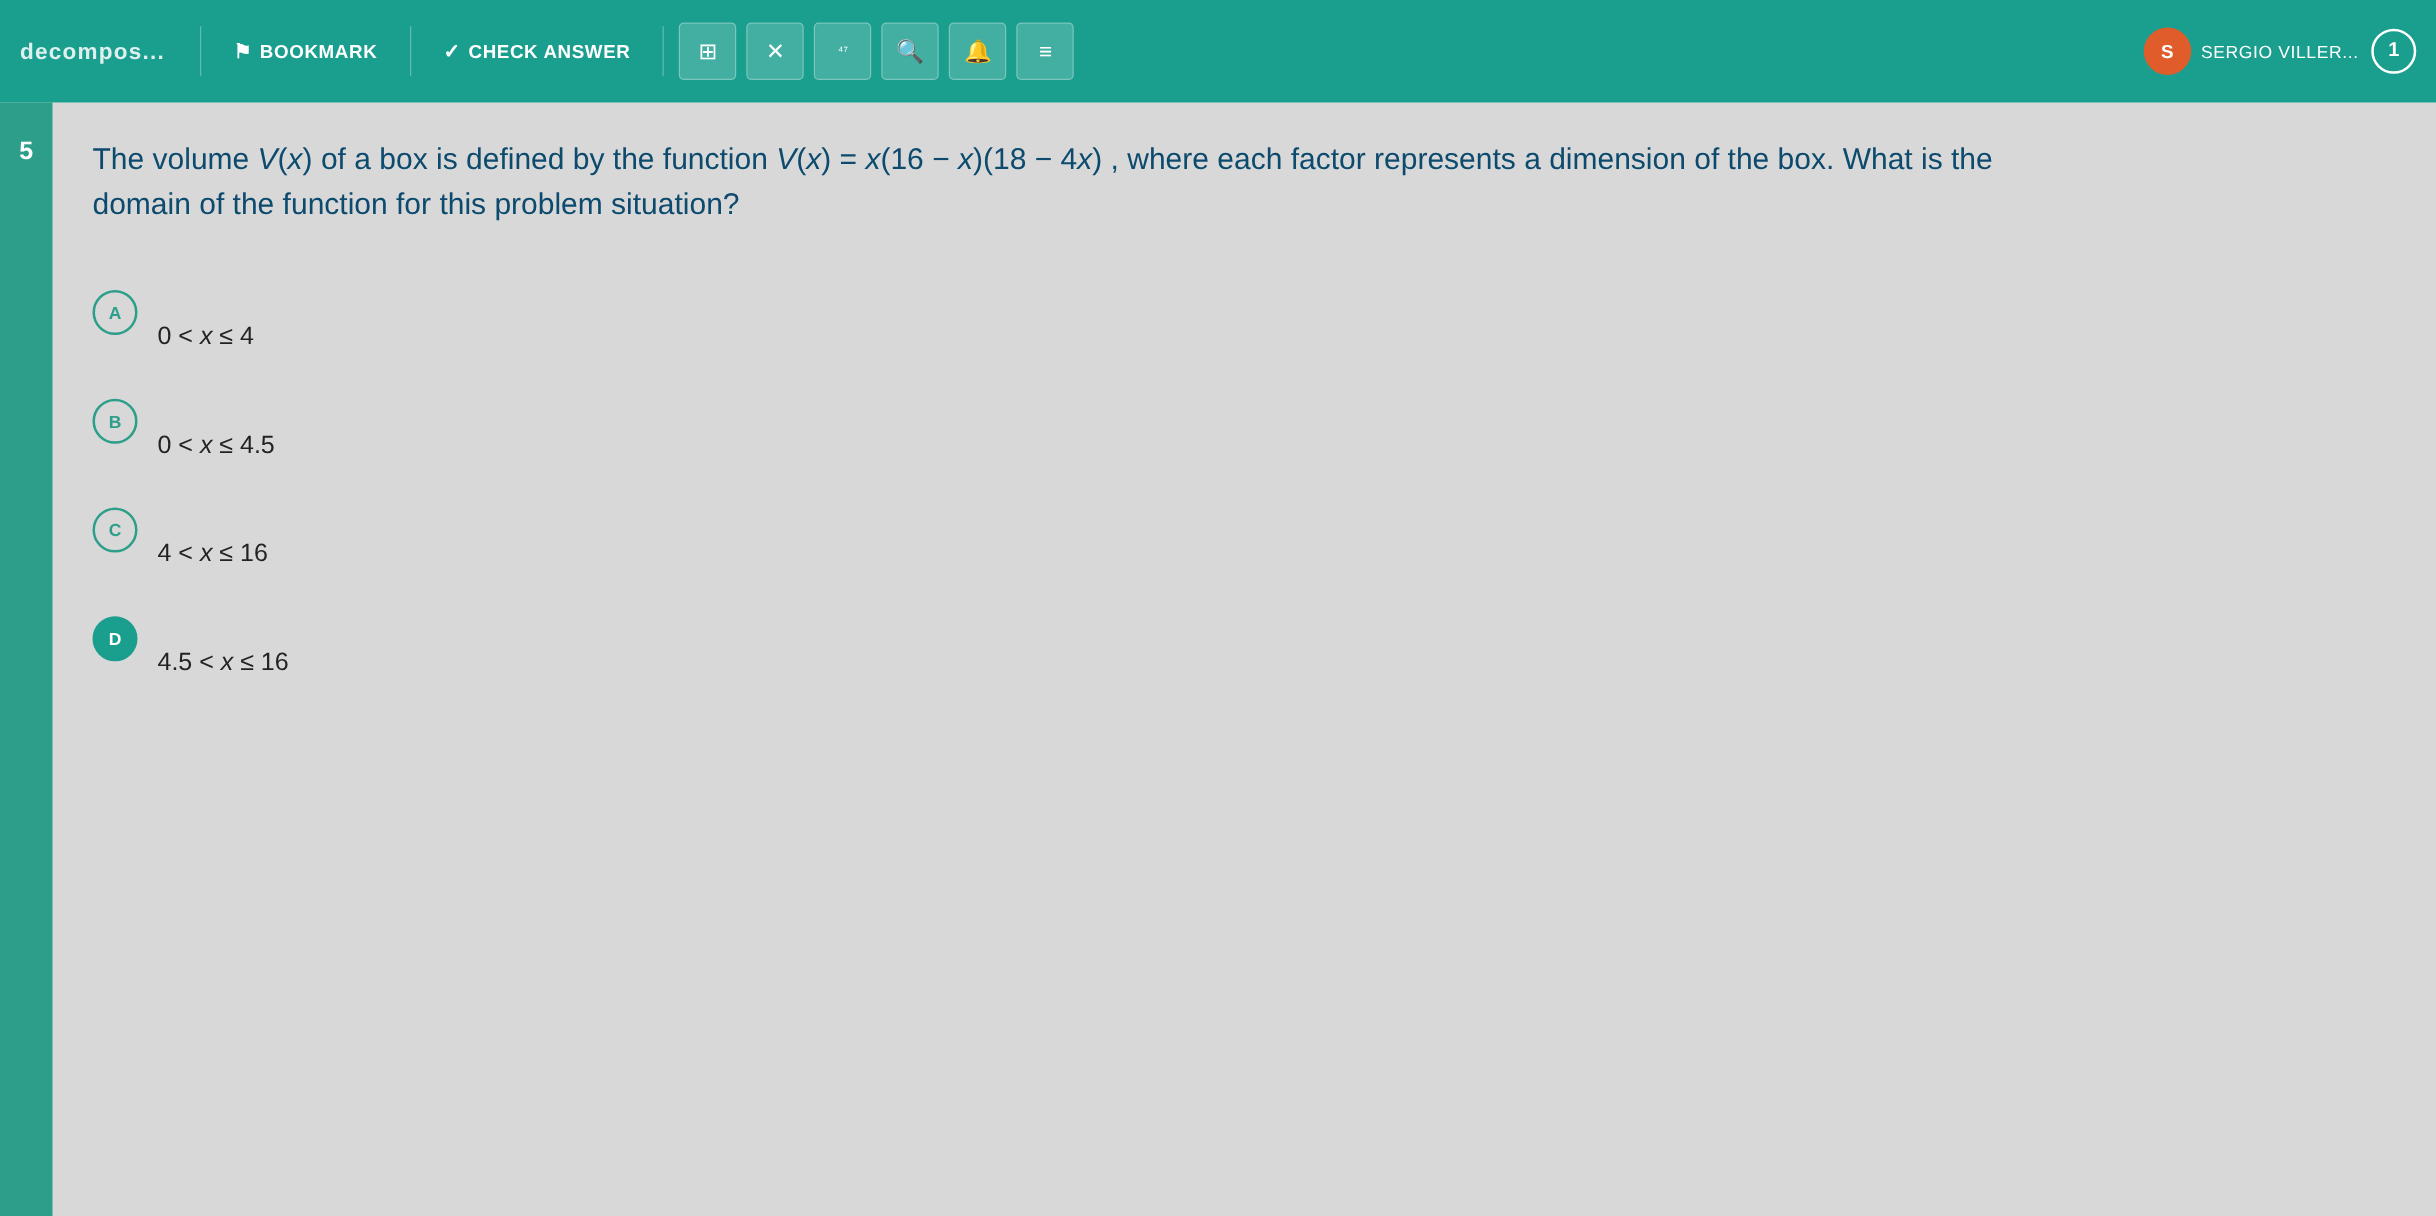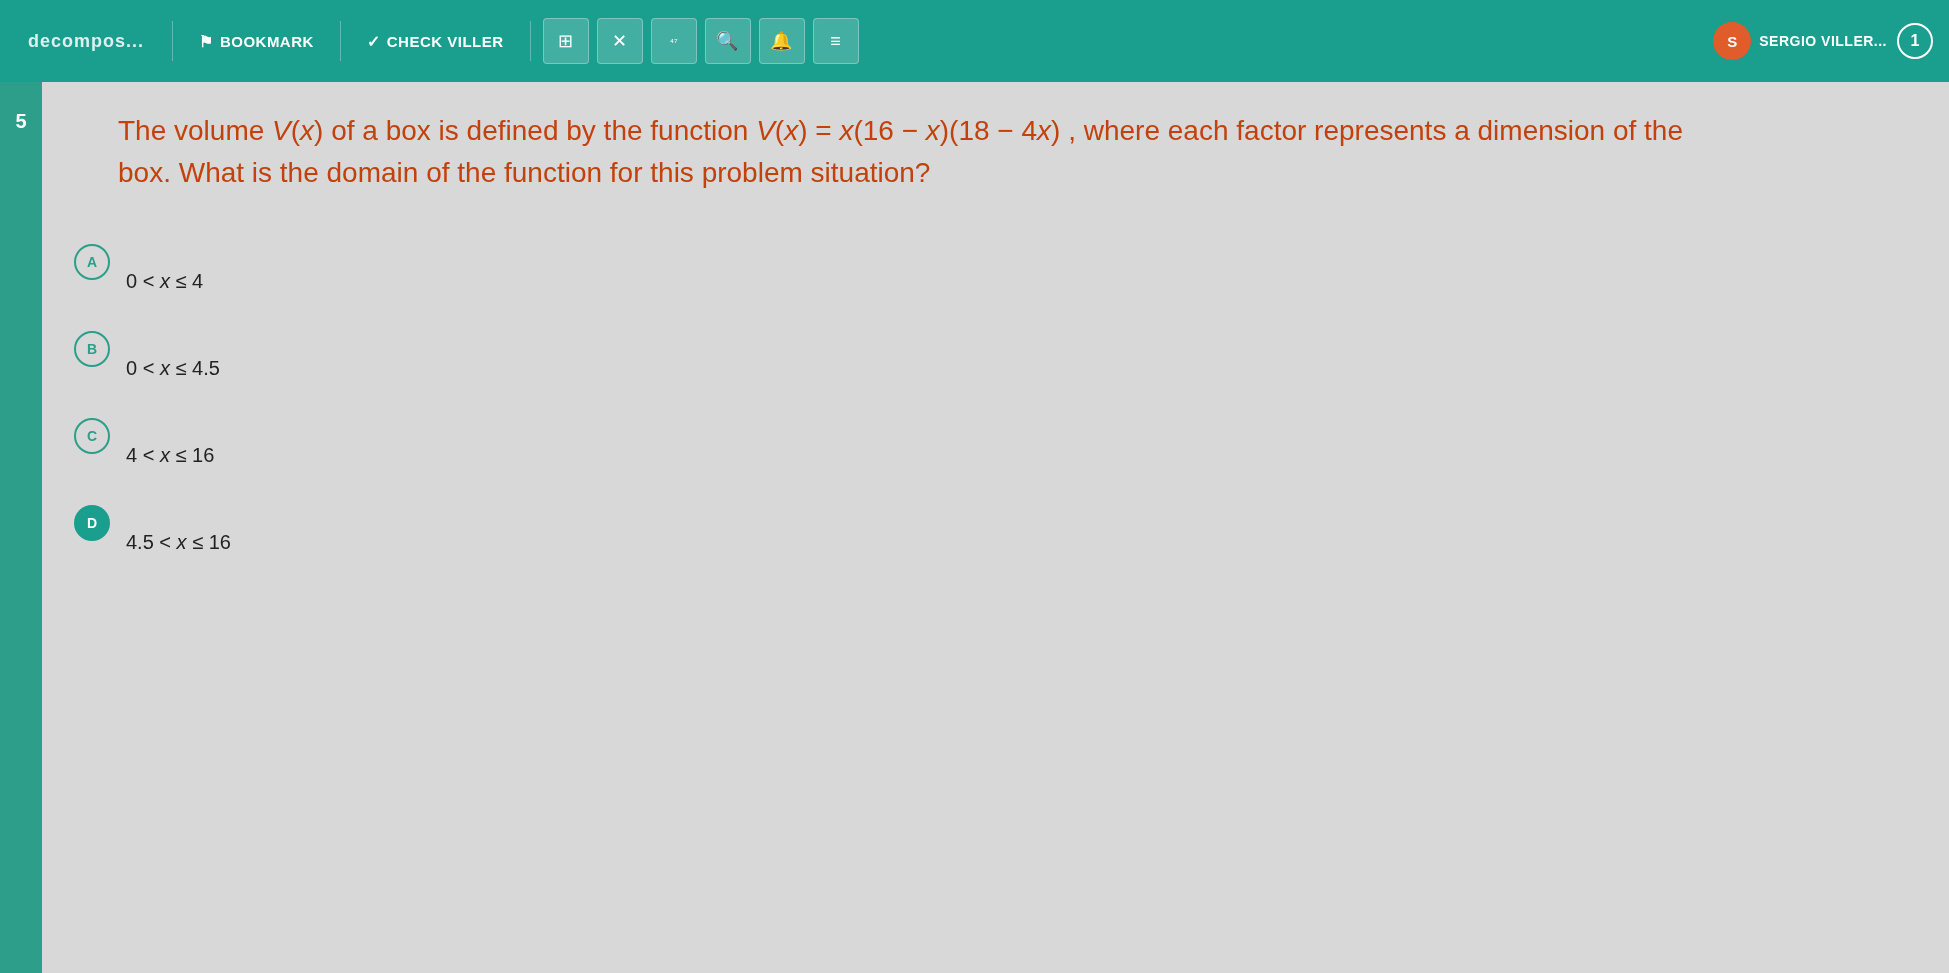--- a/index.html
+++ b/index.html
@@ -29,21 +29,20 @@
       gap: 4px;
       margin-right: 16px;
     }
 
     .brand-text {
       color: #fff;
       font-size: 18px;
       font-weight: 600;
       letter-spacing: 1px;
       opacity: 0.85;
-      margin-left: 12px;
     }
 
     .toolbar-btn {
       display: flex;
       align-items: center;
       gap: 6px;
       background: transparent;
       border: none;
       color: #fff;
       font-size: 15px;
@@ -98,21 +97,21 @@
       align-items: center;
       justify-content: center;
       color: white;
       font-weight: bold;
       font-size: 15px;
     }
 
     .user-name {
       color: #fff;
       font-size: 14px;
-      font-weight: 700;
+      font-weight: 400;
       letter-spacing: 0.5px;
     }
 
     .nav-circle {
       width: 36px;
       height: 36px;
       border-radius: 50%;
       background: #1a9e8e;
       border: 2px solid #fff;
       display: flex;
@@ -148,26 +147,25 @@
       font-size: 20px;
       font-weight: 700;
     }
 
     .question-content {
       flex: 1;
       padding: 28px 40px 40px 32px;
     }
 
     .question-text {
-      font-size: 28px;
-      color: #c2410c;
+      font-size: 24px;
+      color: #0c4a6e;
       line-height: 1.5;
       margin-bottom: 36px;
       max-width: 1600px;
-      margin-left: 44px;
     }
 
     .math-italic {
       font-style: italic;
     }
 
     
     .options-list {
       display: flex;
       flex-direction: column;
@@ -230,21 +228,21 @@
 
   <button class="toolbar-btn">
     <span class="btn-icon">⚑</span>
     <span>BOOKMARK</span>
   </button>
 
   <div class="toolbar-divider"></div>
 
   <button class="toolbar-btn">
     <span class="btn-icon">✓</span>
-    <span>CHECK VILLER</span>
+    <span>CHECK ANSWER</span>
   </button>
 
   <div class="toolbar-divider"></div>
 
   <button class="toolbar-icon-btn">
     <span>⊞</span>
   </button>
 
   <button class="toolbar-icon-btn active-x">
     <span>✕</span>

